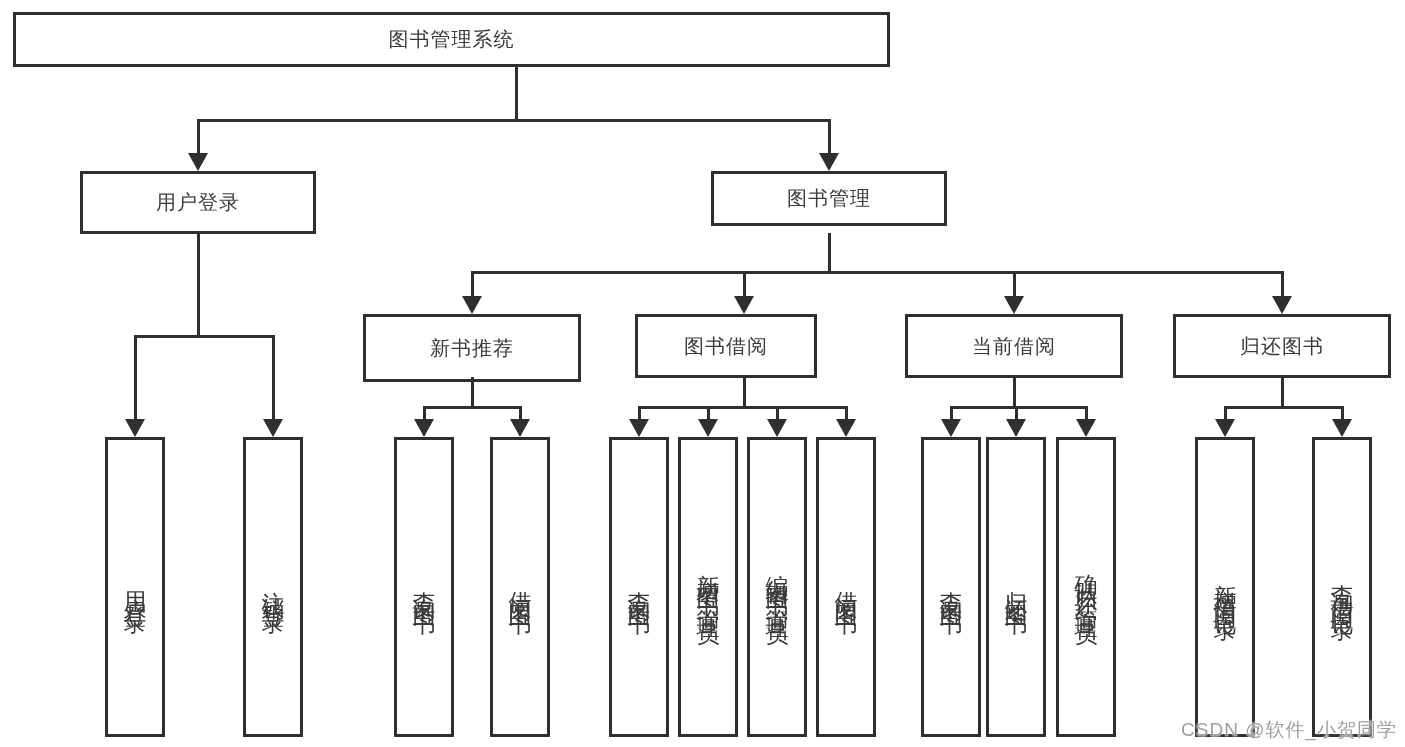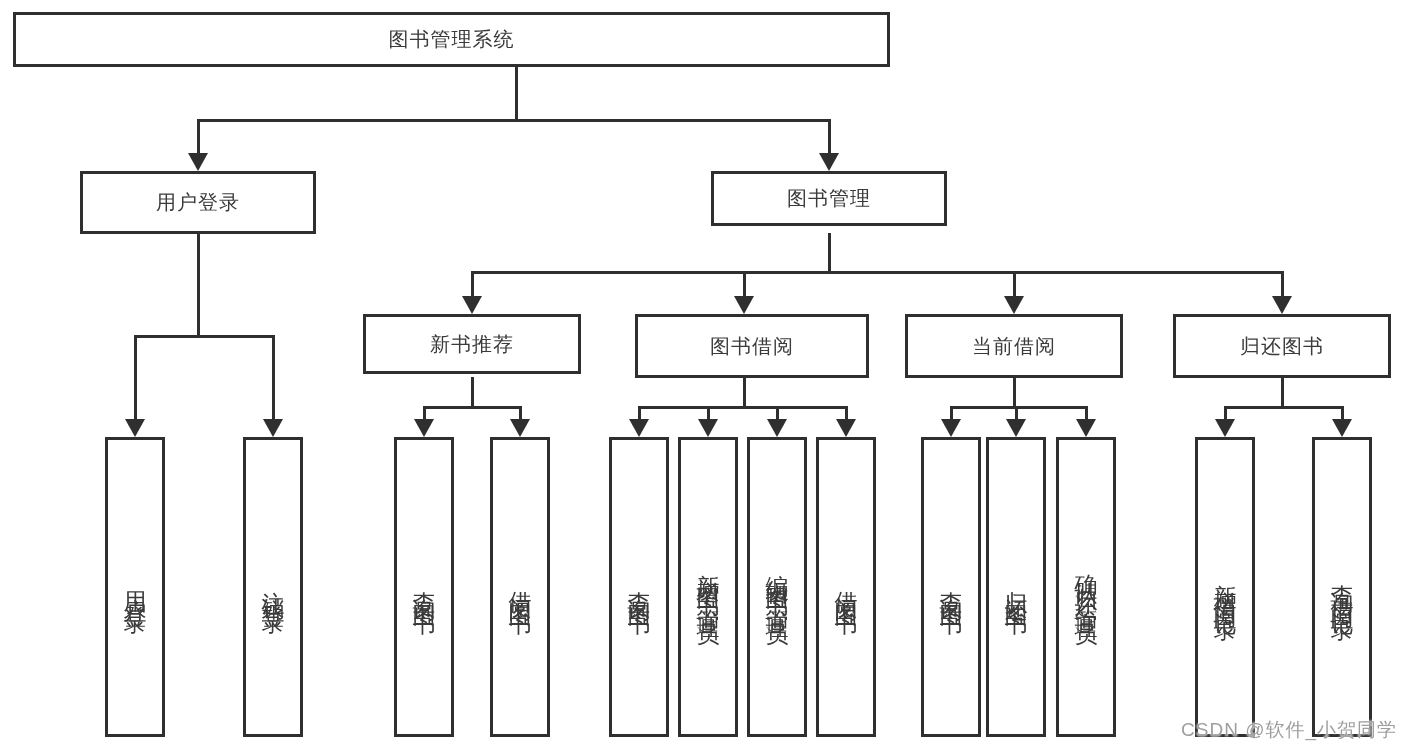--- a/index.html
+++ b/index.html
@@ -51,22 +51,22 @@
 </head>
 <body>
 
 <div class="canvas">
 
   <div class="box hbox" style="left:13px;top:12px;width:877px;height:55px">图书管理系统</div>
 
   <div class="box hbox" style="left:80px;top:171px;width:236px;height:63px">用户登录</div>
   <div class="box hbox" style="left:711px;top:171px;width:236px;height:55px">图书管理</div>
 
-  <div class="box hbox" style="left:363px;top:314px;width:218px;height:60px">新书推荐</div>
-  <div class="box hbox" style="left:635px;top:314px;width:234px;height:64px">图书借阅</div>
+  <div class="box hbox" style="left:363px;top:314px;width:218px;height:68px">新书推荐</div>
+  <div class="box hbox" style="left:635px;top:314px;width:182px;height:64px">图书借阅</div>
   <div class="box hbox" style="left:905px;top:314px;width:218px;height:64px">当前借阅</div>
   <div class="box hbox" style="left:1173px;top:314px;width:218px;height:64px">归还图书</div>
 
   <div class="box vbox" style="left:105px;top:437px;width:60px;height:300px">用户登录</div>
   <div class="box vbox" style="left:243px;top:437px;width:60px;height:300px">注销登录</div>
 
   <div class="box vbox" style="left:394px;top:437px;width:60px;height:300px">查询图书</div>
   <div class="box vbox" style="left:490px;top:437px;width:60px;height:300px">借阅图书</div>
 
   <div class="box vbox" style="left:609px;top:437px;width:60px;height:300px">查询图书</div>

